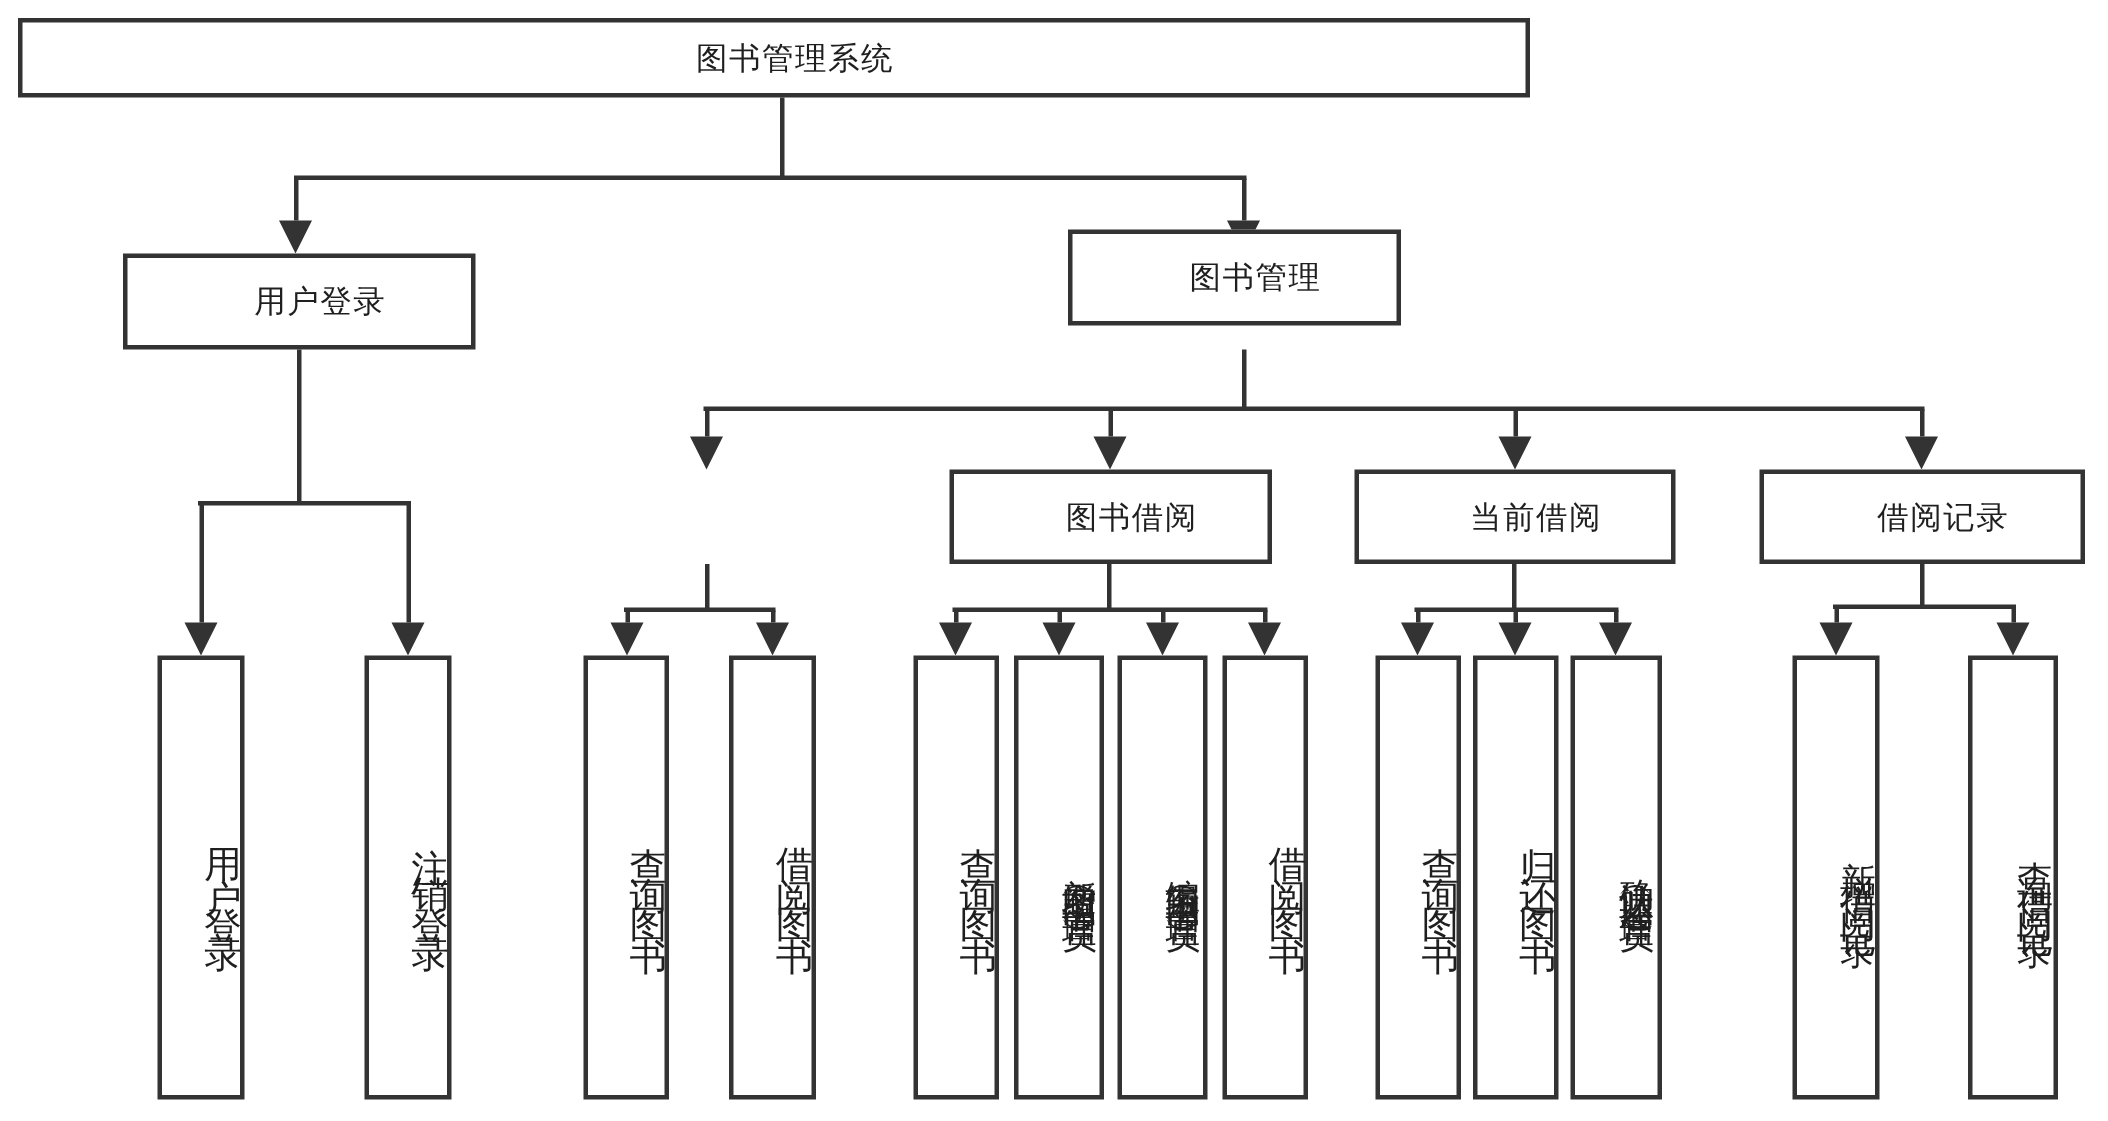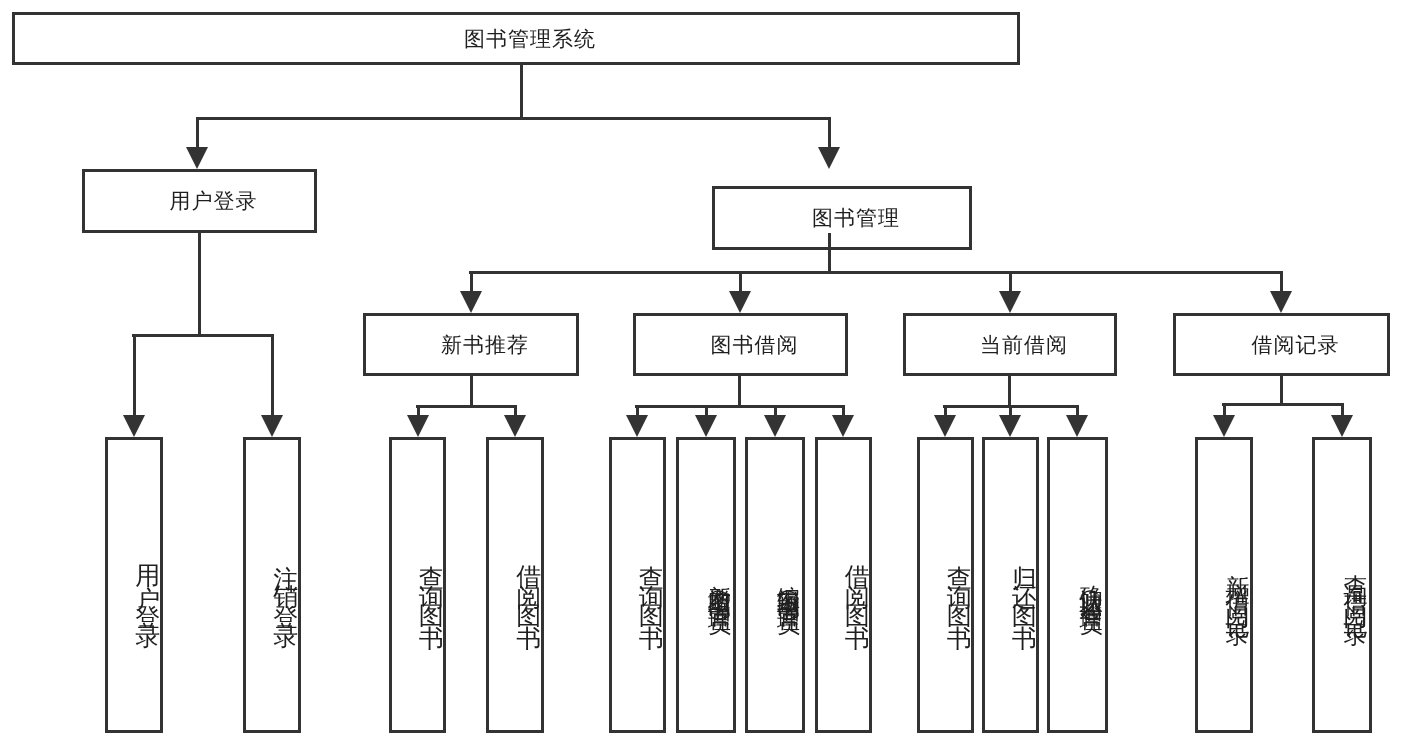--- a/index.html
+++ b/index.html
@@ -72,21 +72,21 @@
       <div class="head"></div>
     </div>
   <div class="arrow" style="left:818px;top:119px;height:50px;">
       <div class="shaft"></div>
       <div class="head"></div>
     </div>
 
   <div class="box h" style="left:82px;top:169px;width:235px;height:64px;">
     <span>用户登录</span>
   </div>
-  <div class="box h" style="left:712px;top:186px;width:260px;height:64px;">
+  <div class="box h" style="left:712px;top:153px;width:222px;height:64px;">
     <span>图书管理</span>
   </div>
 
   <div class="vline" style="left:198px;top:233px;height:103px;"></div>
   <div class="hline" style="left:132px;top:334px;width:142px;"></div>
   <div class="arrow" style="left:123px;top:336px;height:101px;">
       <div class="shaft"></div>
       <div class="head"></div>
     </div>
   <div class="arrow" style="left:261px;top:336px;height:101px;">
@@ -106,23 +106,20 @@
     </div>
   <div class="arrow" style="left:999px;top:273px;height:40px;">
       <div class="shaft"></div>
       <div class="head"></div>
     </div>
   <div class="arrow" style="left:1270px;top:273px;height:40px;">
       <div class="shaft"></div>
       <div class="head"></div>
     </div>
 
-  <div class="box h" style="left:363px;top:313px;width:216px;height:63px;">
-    <span>新书推荐</span>
-  </div>
   <div class="box h" style="left:903px;top:313px;width:214px;height:63px;">
     <span>当前借阅</span>
   </div>
   <div class="box h" style="left:633px;top:313px;width:215px;height:63px;">
     <span>图书借阅</span>
   </div>
   <div class="box h" style="left:1173px;top:313px;width:217px;height:63px;">
     <span>借阅记录</span>
   </div>
 

